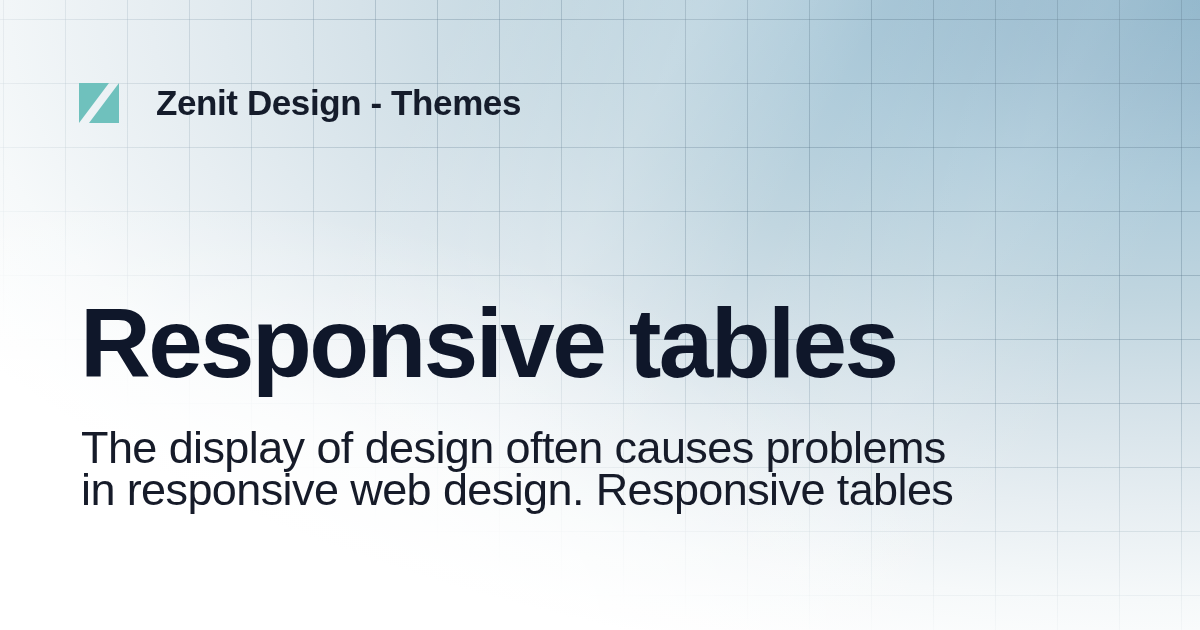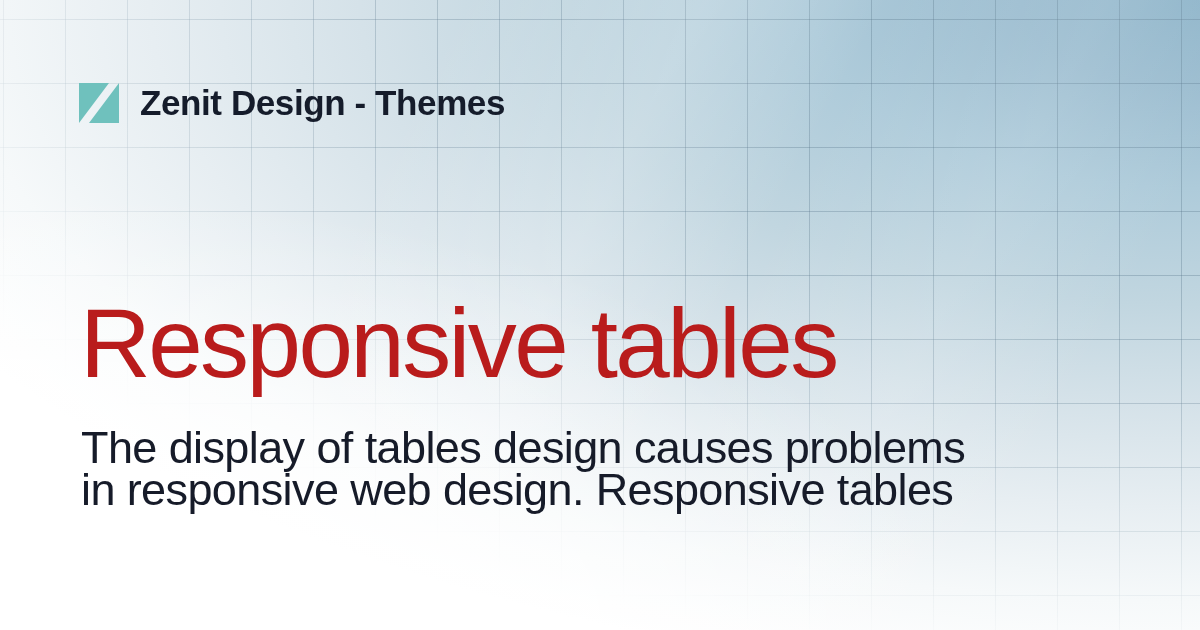--- a/index.html
+++ b/index.html
@@ -91,39 +91,39 @@
   
 
   .content { position:absolute; inset:0; }
 
   .brand {
     position:absolute;
     left:76px;
     top:80px;
     display:flex;
     align-items:center;
-    gap:18px;
+    gap:34px;
   }
   .brand-mark { width:46px; height:46px; display:block; }
   .brand-name {
     font-size:35px;
     font-weight:bold;
     color:#151c2b;
     letter-spacing:-0.4px;
     white-space:nowrap;
   }
 
   .headline {
     position:absolute;
     left:80px;
     top:294px;
     font-size:98px;
-    font-weight:normal;
+    font-weight:bold;
     letter-spacing:-2.6px;
-    color:#b91c1c;
+    color:#0f172a;
     line-height:1.0;
     white-space:nowrap;
   }
 
   .summary {
     position:absolute;
     left:81px;
     top:427px;
     font-size:45px;
     font-weight:normal;
@@ -150,18 +150,18 @@
       <svg class="brand-mark" viewBox="0 0 46 46" aria-hidden="true">
         <path d="M3 3 H33 L3 43 Z" fill="#6fc1bd"></path>
         <path d="M43 3 L43 43 H13 Z" fill="#6fc1bd"></path>
       </svg>
       <span class="brand-name">Zenit Design - Themes</span>
     </div>
 
     <h1 class="headline">Responsive tables</h1>
 
     <p class="summary">
-      <span class="summary-line">The display of tables design causes problems</span>
+      <span class="summary-line">The display of design often causes problems</span>
       <span class="summary-line">in responsive web design. Responsive tables</span>
     </p>
 
   </div>
 </div>
 
 </body></html>

